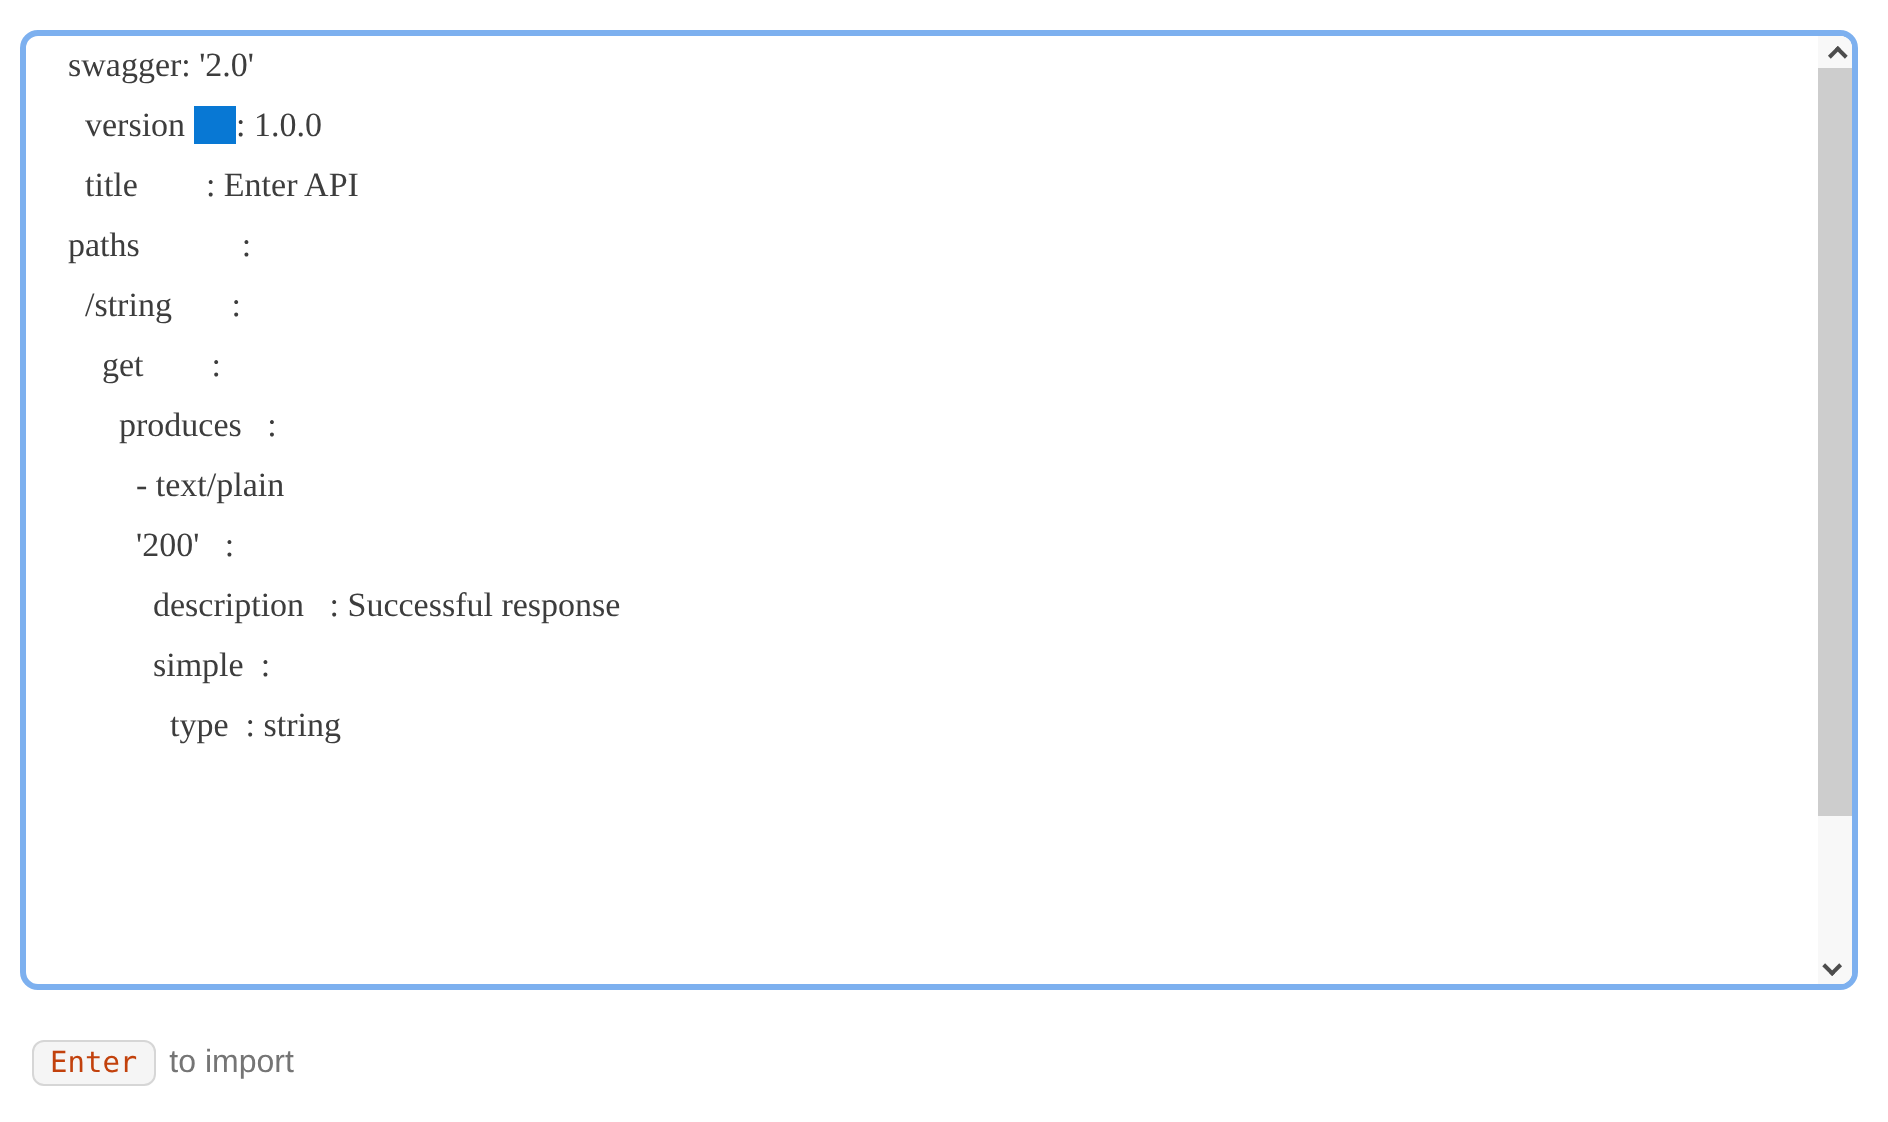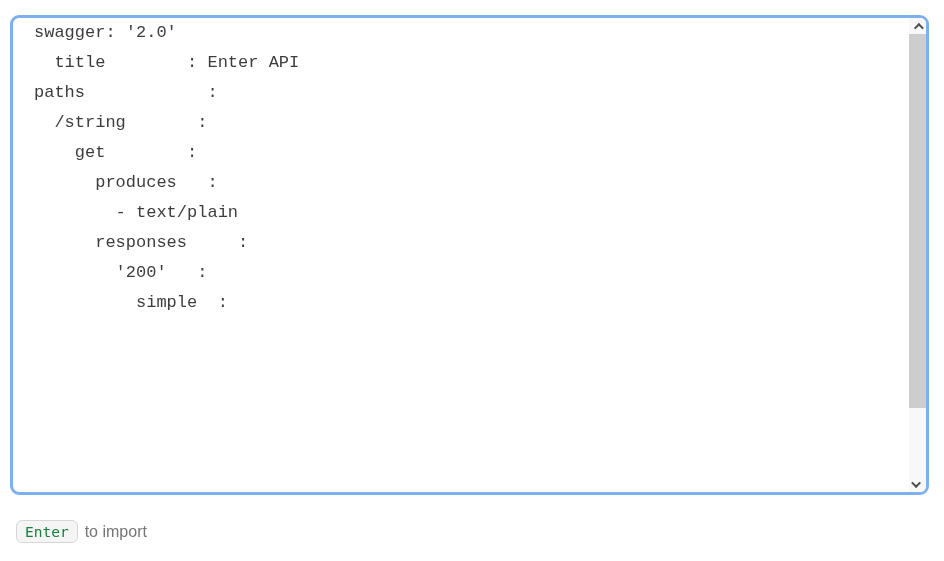--- a/index.html
+++ b/index.html
@@ -28,21 +28,21 @@
     border-radius: 9px;
     overflow: hidden;
   }
   .code {
     position: absolute;
     left: 0; top: 0; right: 17px; bottom: 0;
     padding-left: 21px;
     overflow: hidden;
   }
   .code-line {
-    font-family: Liberation Mono, monospace;
+    font-family: Liberation Serif, serif;
     font-size: 17px;
     line-height: 30px;
     height: 30px;
     color: var(--code-color);
     white-space: pre;
   }
   .code-line .selected {
     background: var(--selection-bg);
     color: #ffffff;
   }
@@ -89,38 +89,40 @@
     display: inline-flex;
     align-items: center; justify-content: center;
     height: 23px;
     padding: 0 8px;
     margin-right: 7px;
     background: #f5f5f5;
     border: 1px solid #d6d6d6;
     border-radius: 6px;
     font-family: "DejaVu Sans Mono", "Liberation Mono", monospace;
     font-size: 14.5px;
-    color: #15803d;
+    color: #c2410c;
   }
 </style>
 </head>
 <body>
 
 <div class="editor-box">
   <div class="code">
       <div class="code-line">swagger: '2.0'</div>
+      <div class="code-line"><span>  version </span><span class="selected">     </span><span>: 1.0.0</span></div>
       <div class="code-line">  title        : Enter API</div>
       <div class="code-line">paths            :</div>
       <div class="code-line">  /string       :</div>
       <div class="code-line">    get        :</div>
       <div class="code-line">      produces   :</div>
       <div class="code-line">        - text/plain</div>
-      <div class="code-line">      responses     :</div>
       <div class="code-line">        '200'   :</div>
+      <div class="code-line">          description   : Successful response</div>
       <div class="code-line">          simple  :</div>
+      <div class="code-line">            type  : string</div>
     </div>
 
   <div class="scrollbar">
     <div class="scroll-btn up">
       <span class="chev up"></span>
     </div>
     <div class="scroll-thumb"></div>
     <div class="scroll-btn down">
       <span class="chev down"></span>
     </div>

